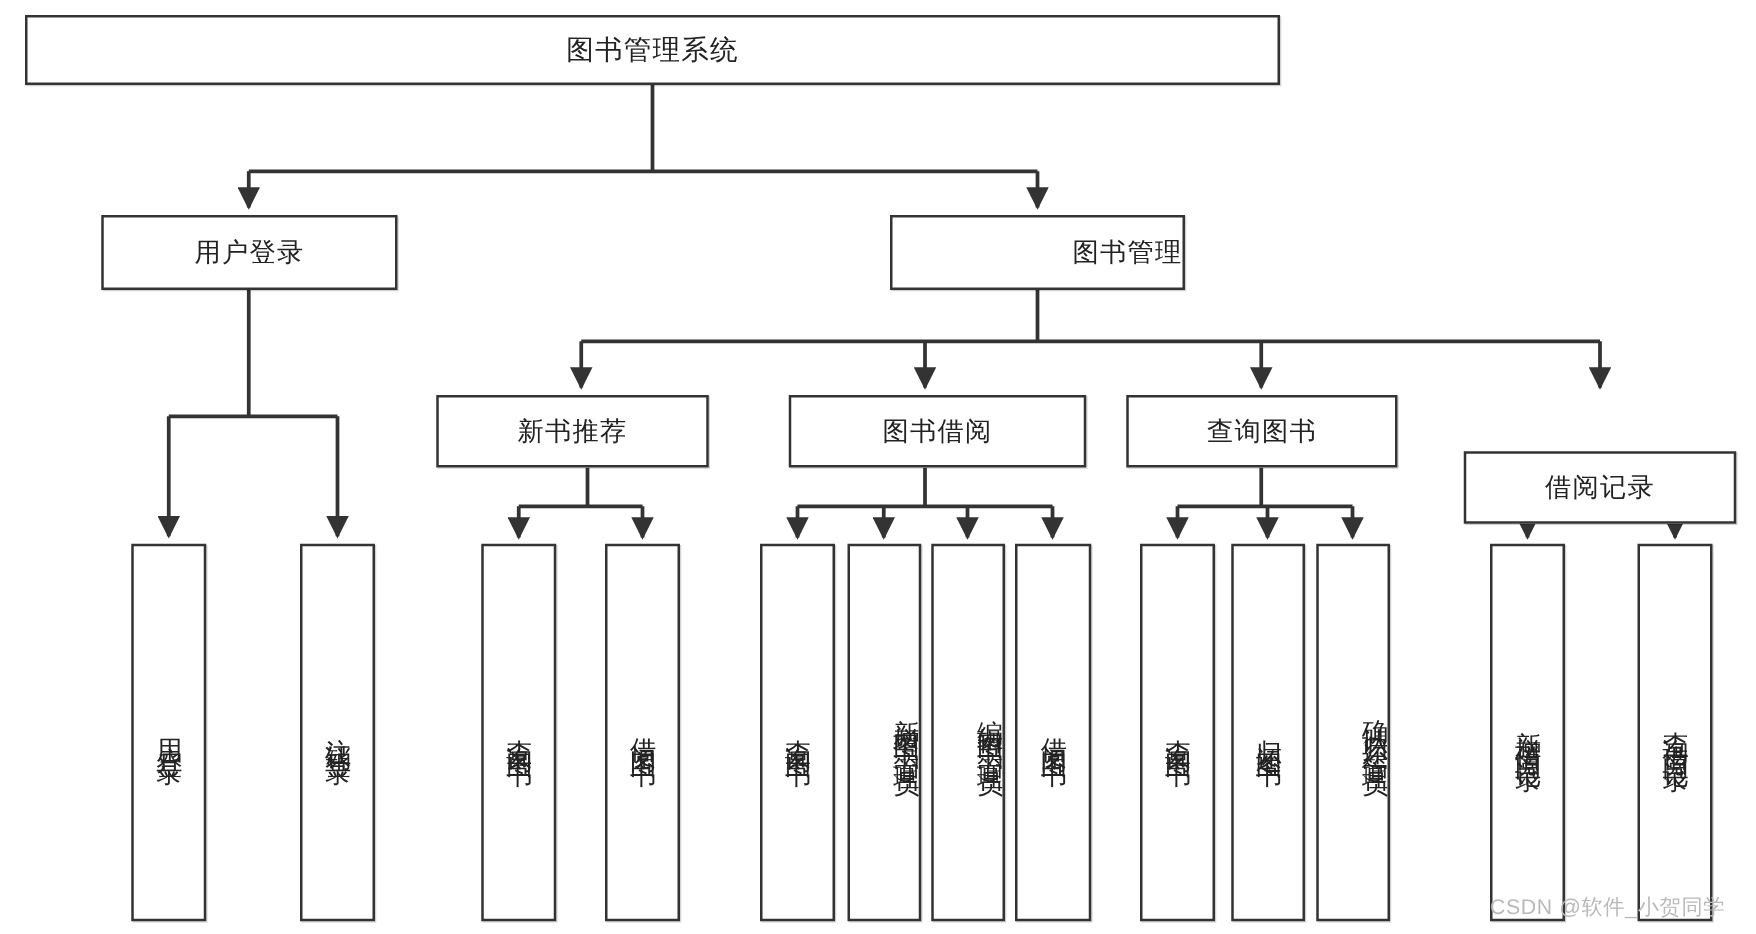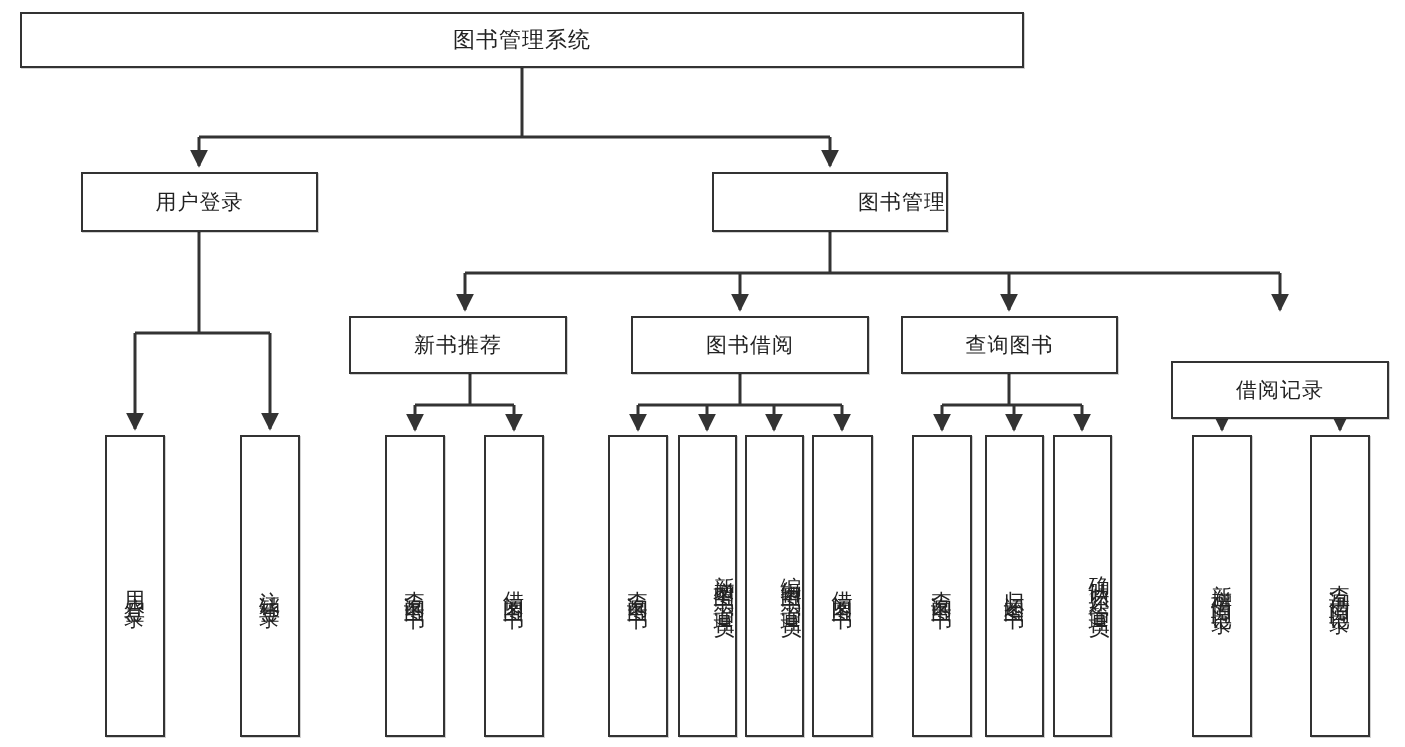--- a/index.html
+++ b/index.html
@@ -166,14 +166,15 @@
         <span>确认归还（管理员）</span>
       </div>
       <div class="node v" style="left: 1192px; top: 435px; width: 60px; height: 302px;">
         <span>新增借阅记录</span>
       </div>
       <div class="node v" style="left: 1310px; top: 435px; width: 60px; height: 302px;">
         <span>查询借阅记录</span>
       </div>
     </div>
 
+  <div class="watermark" style="left: 1192px; top: 714px;">CSDN @软件_小贺同学</div>
 
 </div>
 
 </body></html>

